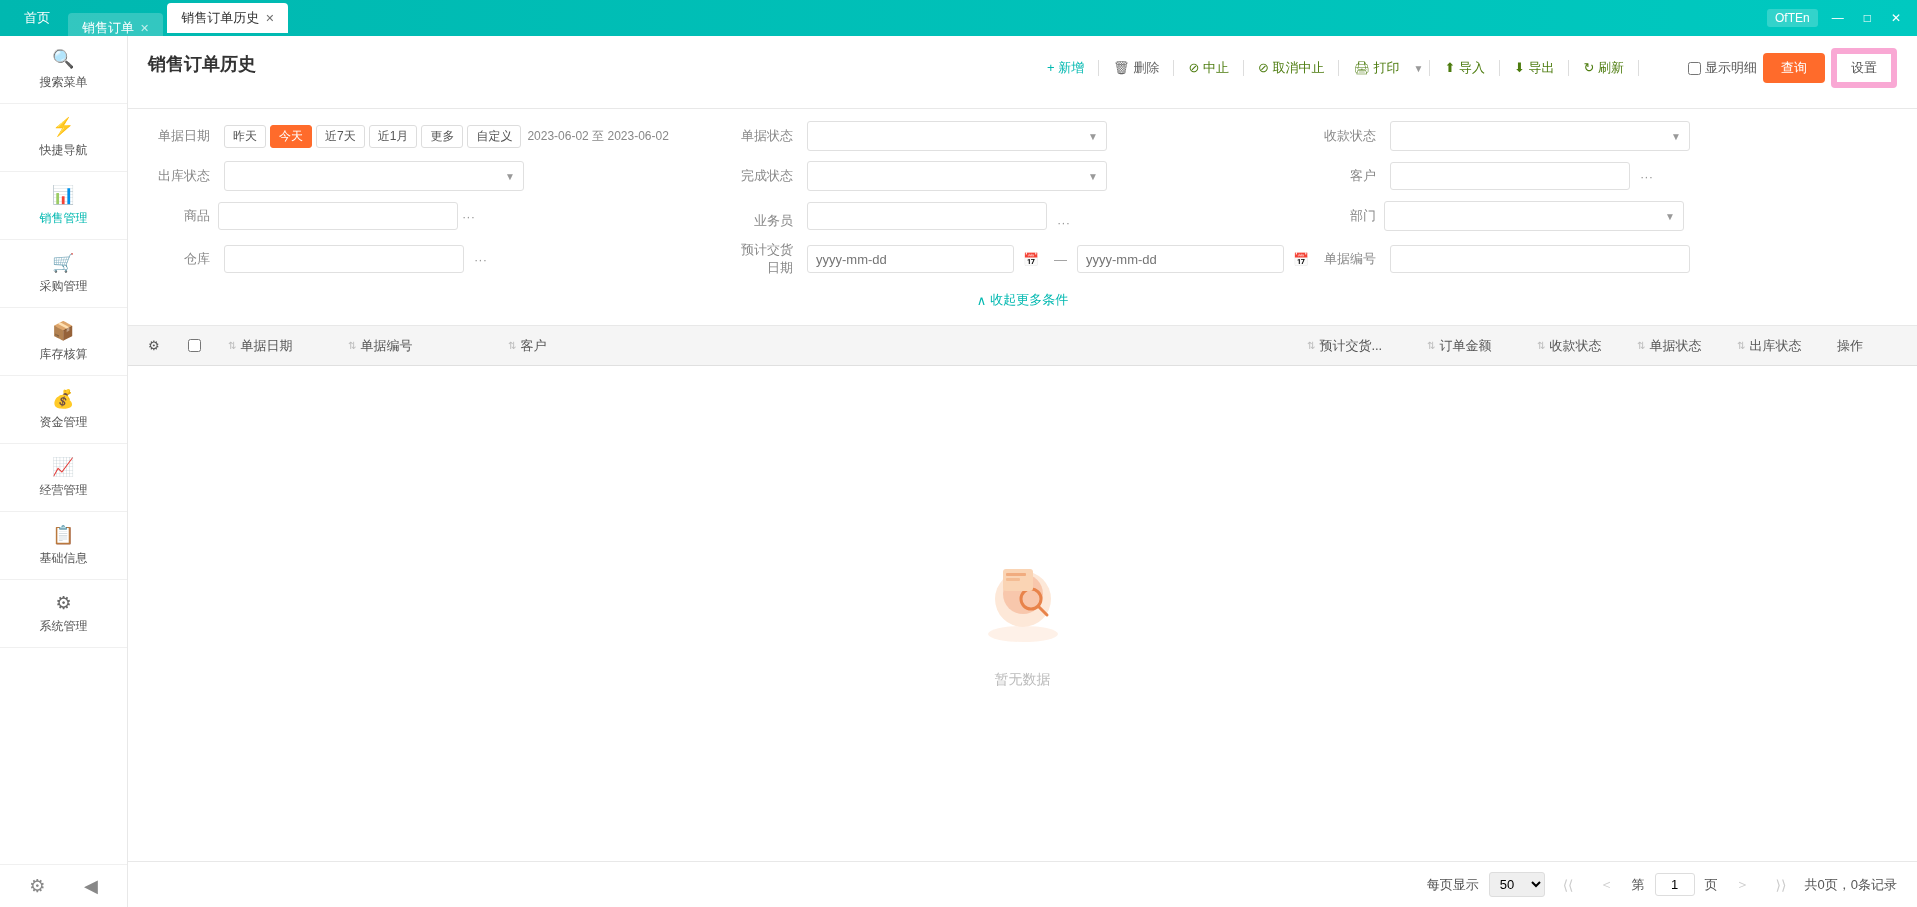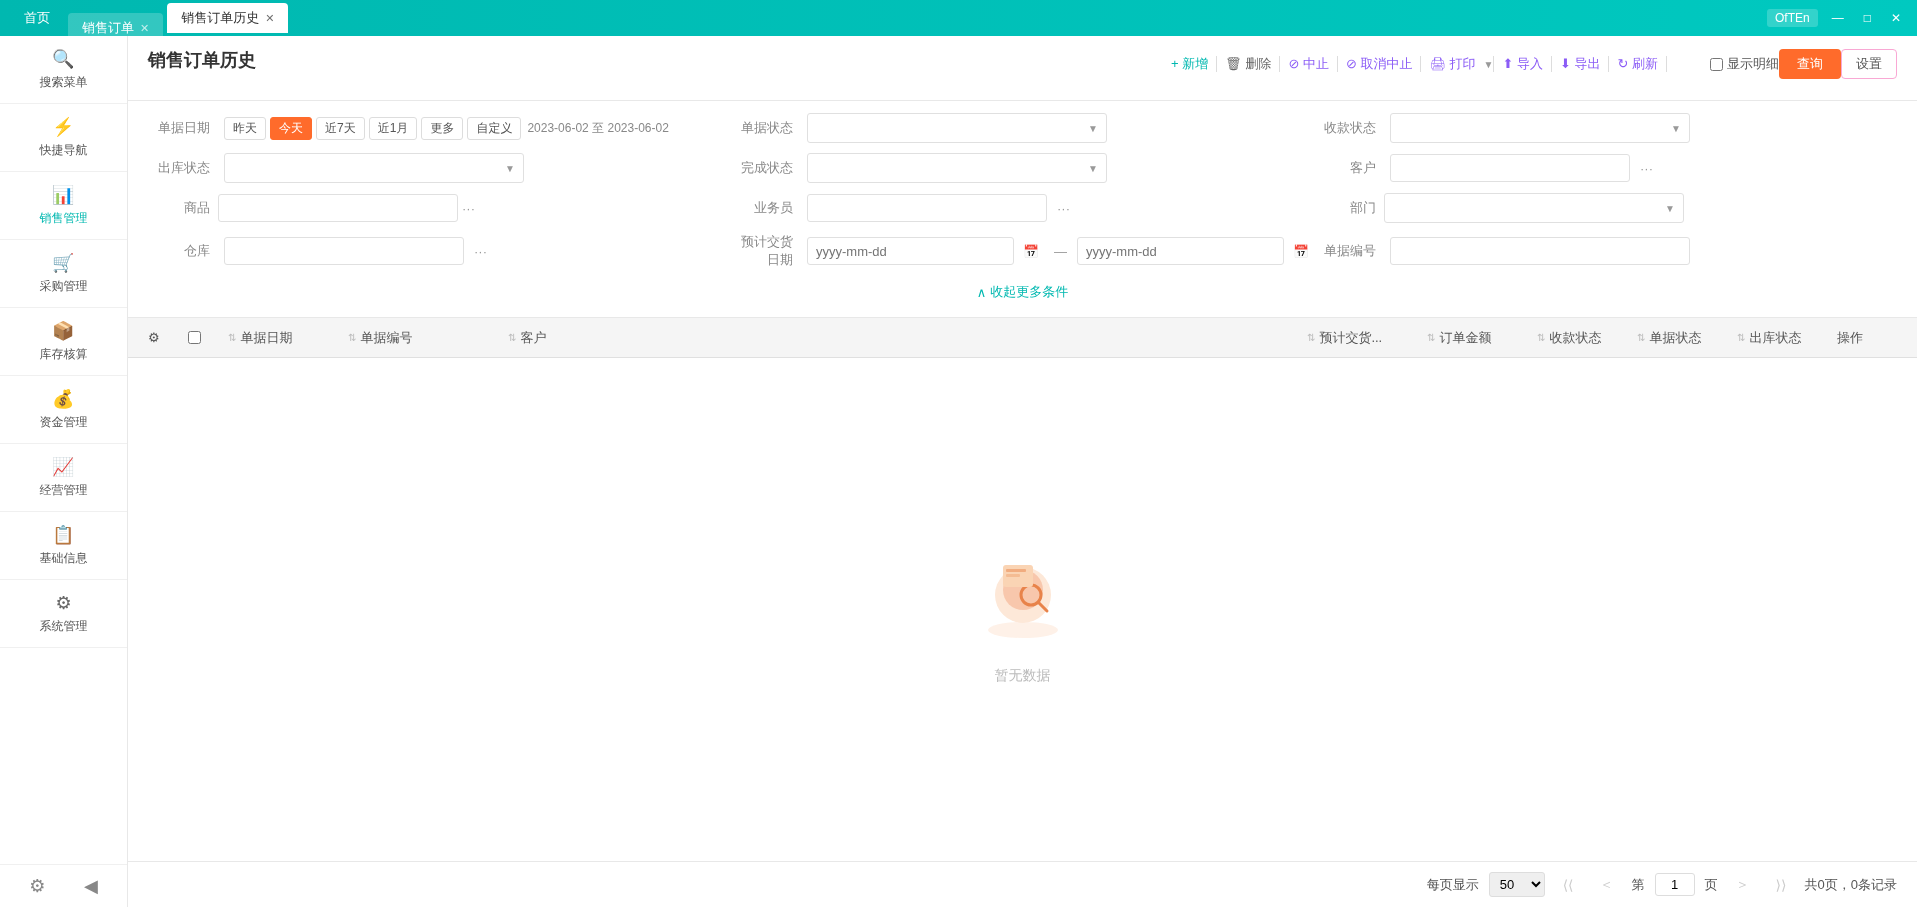--- a/index.html
+++ b/index.html
@@ -117,39 +117,39 @@
       font-weight: bold;
       color: #333;
       margin-bottom: 8px;
     }
     .toolbar-btn {
       display: flex;
       align-items: center;
       gap: 4px;
       cursor: pointer;
       font-size: 13px;
-      color: #8b5cf6;
+      color: #4d7c0f;
       padding: 4px 8px;
       border-radius: 3px;
     }
     .toolbar-btn.new-btn { color: #00b8b0; }
     .toolbar-btn.delete-btn { color: #666; }
     .btn-search {
       background: #ff6b2b;
       color: white;
       border: none;
       padding: 6px 18px;
       border-radius: 4px;
       cursor: pointer;
       font-size: 13px;
     }
     .btn-setting {
       background: white;
       color: #555;
-      border: 1px solid #f9a8d4;
+      border: 6px solid #f9a8d4;
       padding: 5px 14px;
       border-radius: 4px;
       cursor: pointer;
       font-size: 13px;
     }
     .display-detail-checkbox {
       display: flex;
       align-items: center;
       gap: 4px;
       font-size: 13px;
@@ -415,21 +415,21 @@
       <span style="cursor:pointer;font-size:18px;color:#888;">⚙</span>
       <span style="cursor:pointer;font-size:18px;color:#888;">◀</span>
     </div>
   </div>
 
   <div class="content">
 
     <div style="background:white; padding: 12px 20px 10px; border-bottom: 1px solid #e8e8e8;">
       <div style="display:flex; align-items:center; justify-content:space-between; margin-bottom:10px;">
         <h1 class="page-title">销售订单历史</h1>
-        <div style="display:flex; align-items:center; justify-content:flex-end;">
+        <div style="display:flex; align-items:center; gap:6px;justify-content:flex-end;">
           <span class="toolbar-btn new-btn">+ 新增</span>
           <span class="divider"></span>
           <span class="toolbar-btn delete-btn">🗑 删除</span>
           <span class="divider"></span>
           <span class="toolbar-btn">⊘ 中止</span>
           <span class="divider"></span>
           <span class="toolbar-btn">⊘ 取消中止</span>
           <span class="divider"></span>
           <span class="toolbar-btn">🖨 打印</span>
           <span style="color:#999;font-size:10px;cursor:pointer;">▼</span>
@@ -509,21 +509,21 @@
           <span class="filter-dots">···</span>
         </div>
       </div>
 
       <div class="filter-row">
         <div style="flex:1; display:flex; align-items:center; ">
           <span class="filter-label">商品</span>
           <input class="filter-input" style="flex: 1 1 0%; max-width: 240px;">
           <span class="filter-dots">···</span>
         </div>
-        <div style="flex:1; display:flex; align-items:center; gap:6px;">
+        <div style="flex:1; display:flex; align-items:flex-end; gap:6px;">
           <span class="filter-label">业务员</span>
           <input class="filter-input" style="flex: 1 1 0%; max-width: 240px;">
           <span class="filter-dots">···</span>
         </div>
         <div style="flex:1; display:flex; align-items:center; gap:0;">
           <span class="filter-label">部门</span>
           <div class="filter-select">
             <span></span>
             <span class="filter-select-arrow">▼</span>
           </div>

